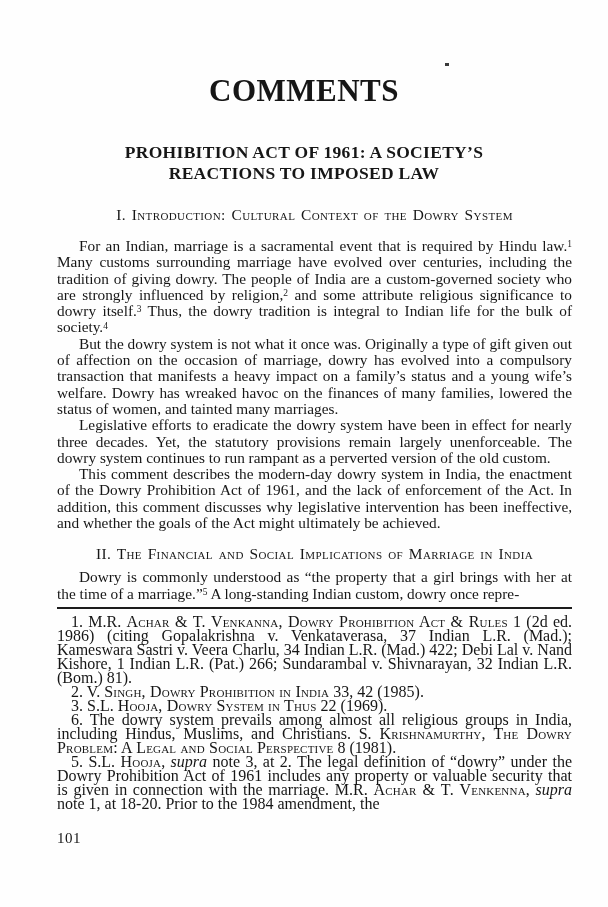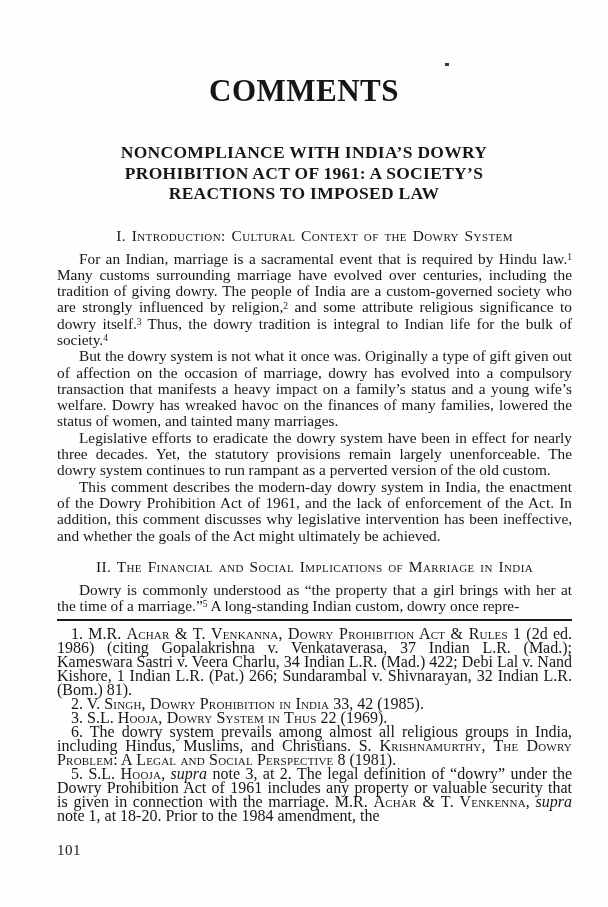--- a/index.html
+++ b/index.html
@@ -60,21 +60,21 @@
   .sec-heading.sec2 { margin-top: 14px; }
 
   .para {
     margin: 0;
     font-size: 15.3px;
     line-height: 16.3px;
     text-align: justify;
     text-indent: 22px;
   }
 
-  .para.first { margin-top: 7px; }
+  .para.first { margin-top: 15px; }
   .para.p5    { margin-top: 7px; }
 
   .fn-rule {
     margin-top: 5px;
     border: 0;
     border-top: 2px solid #1c1c1c;
     width: 100%;
     height: 0;
   }
 
@@ -108,21 +108,20 @@
 </head>
 <body>
 
 <div class="page">
 
   <div class="speck"></div>
 
   <h1 class="kicker">COMMENTS</h1>
 
   <div class="title">
-    <div class="title-line">NONCOMPLIANCE WITH INDIA’S DOWRY</div>
     <div class="title-line">PROHIBITION ACT OF 1961: A SOCIETY’S</div>
     <div class="title-line">REACTIONS TO IMPOSED LAW</div>
   </div>
 
   <div class="content">
 
     <div class="sec-heading">I. Introduction: Cultural Context of the Dowry System</div>
 
     <p class="para first"><span>For an Indian, marriage is a sacramental event that is required by Hindu law.</span><sup class="fnref">1</sup><span> Many customs surrounding marriage have evolved over centuries, including the tradition of giving dowry. The people of India are a custom-governed society who are strongly influenced by religion,</span><sup class="fnref">2</sup><span> and some attribute religious significance to dowry itself.</span><sup class="fnref">3</sup><span> Thus, the dowry tradition is integral to Indian life for the bulk of society.</span><sup class="fnref">4</sup></p>
     <p class="para"><span>But the dowry system is not what it once was. Originally a type of gift given out of affection on the occasion of marriage, dowry has evolved into a compulsory transaction that manifests a heavy impact on a family’s status and a young wife’s welfare. Dowry has wreaked havoc on the finances of many families, lowered the status of women, and tainted many marriages.</span></p>

